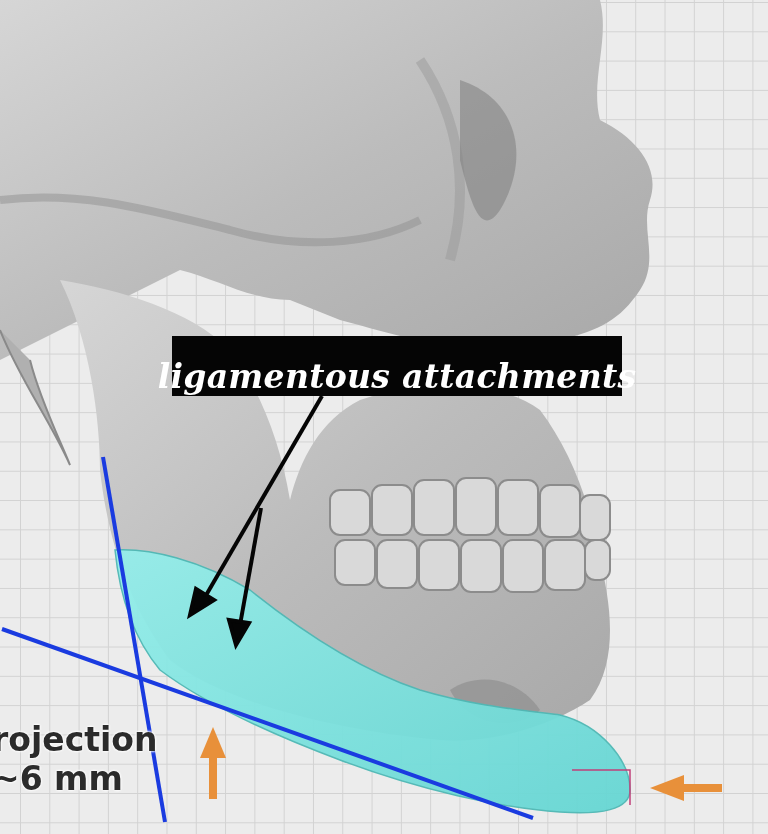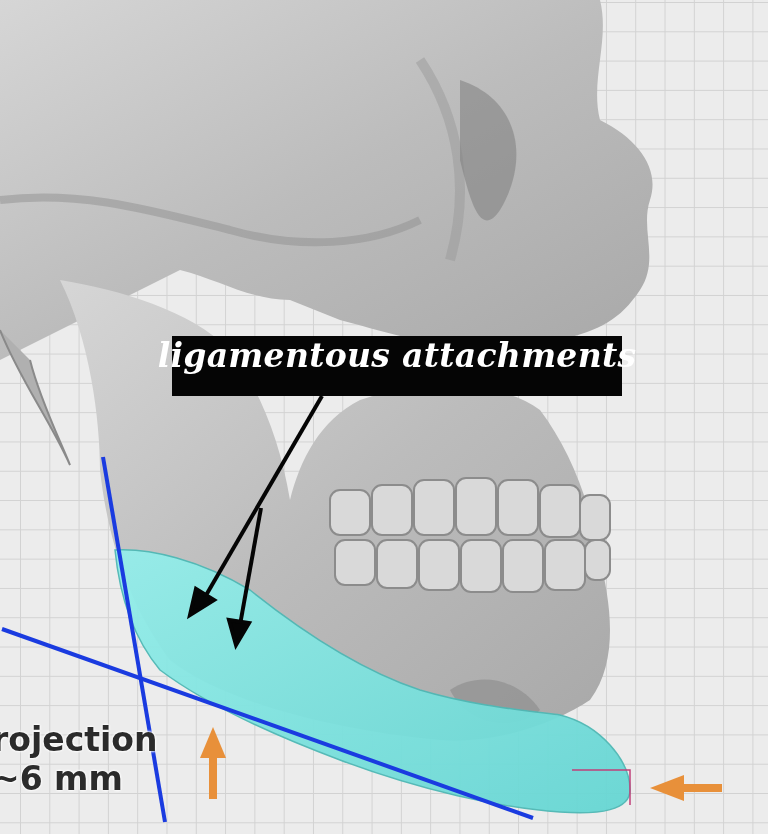--- a/index.html
+++ b/index.html
@@ -7,21 +7,21 @@
   .stage { position: absolute; left: 0; top: 0; width: 768px; height: 834px;
     background-color: #ececec;
     background-image:
       linear-gradient(to right, #d2d2d2 1px, transparent 1px),
       linear-gradient(to bottom, #d2d2d2 1px, transparent 1px);
     background-size: 29.3px 29.3px;
     background-position: 20px 2px;
   }
   svg.scene { position: absolute; left: 0; top: 0; }
   .label-box { position: absolute; left: 172px; top: 336px; width: 450px; height: 60px;
-    background: #050505; display: flex; align-items: flex-start; justify-content: center; }
+    background: #050505; display: flex; align-items: flex-end; justify-content: center; }
   .label-text { color: #ffffff; font-family: "DejaVu Serif", "Liberation Serif", serif;
     font-style: italic; font-weight: bold; font-size: 33px; letter-spacing: 0.3px; white-space: nowrap; }
   .proj { position: absolute; left: -8px; font-family: "DejaVu Sans", sans-serif; font-weight: bold;
     color: #2b2b2b; font-size: 33px; line-height: 38px;
     text-shadow: 0 0 3px #fff, 0 0 3px #fff, 0 0 2px #fff; white-space: nowrap; }
   .proj1 { top: 721px; }
   .proj2 { top: 760px; }
 </style>
 </head>
 <body>

